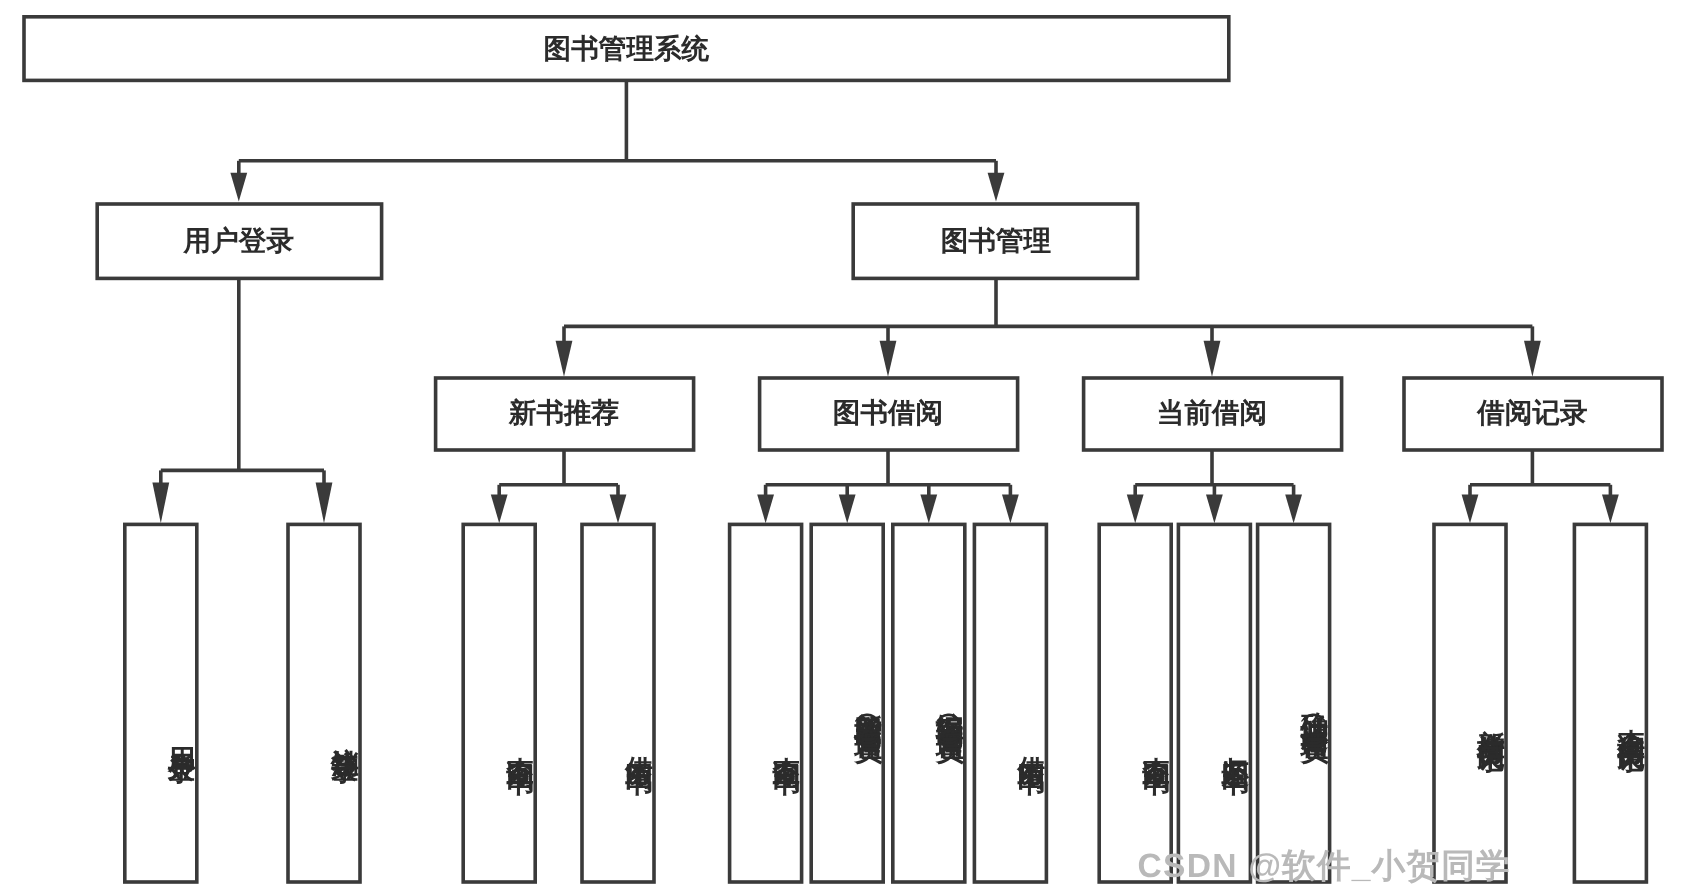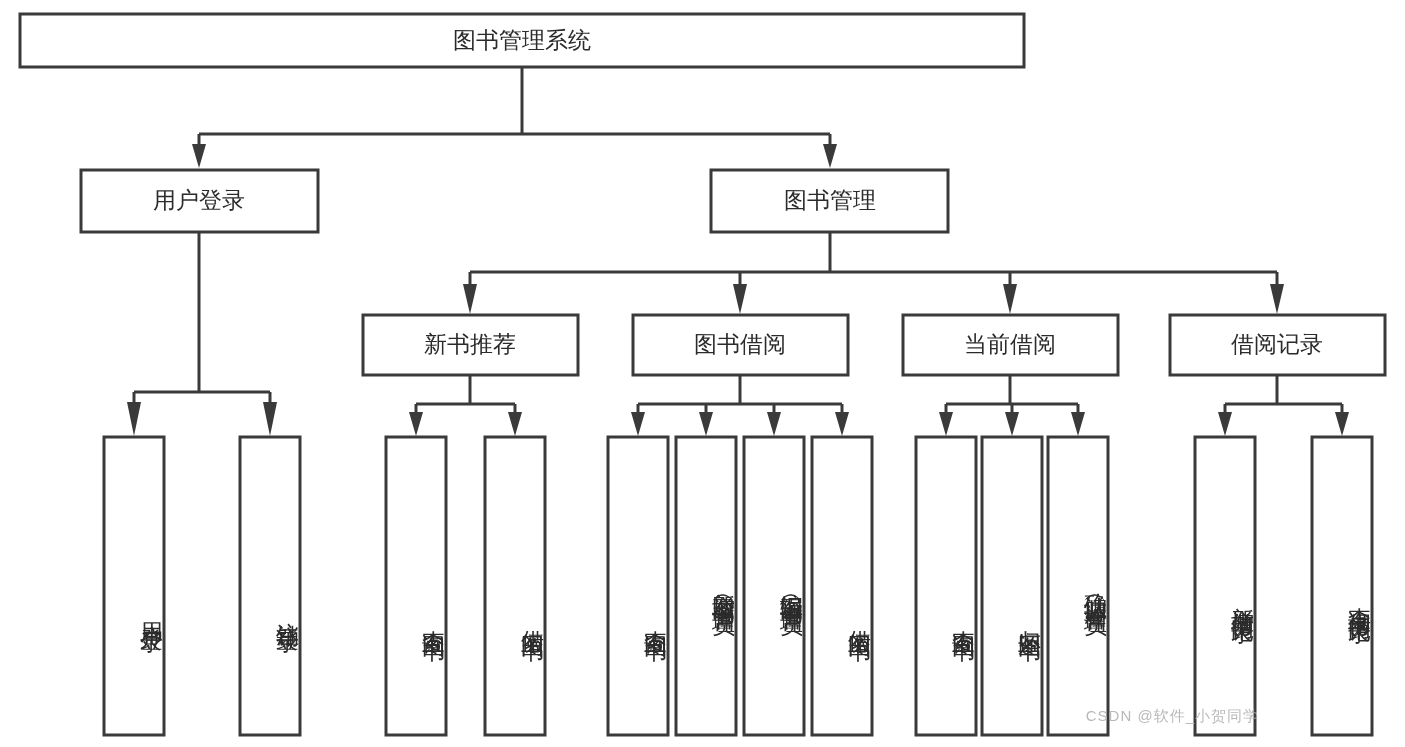--- a/index.html
+++ b/index.html
@@ -13,20 +13,21 @@
     font-family: "Liberation Sans", "DejaVu Sans", sans-serif;
     overflow: hidden;
     position: relative;
   }
   #diagram-root {
     position: absolute;
     top: 0;
     left: 0;
     width: 1267px;
     height: 747px;
+    font-weight: bold;
   }
   svg.flow {
     display: block;
     width: 1405px;
     height: 747px;
   }
   .node-box {
     fill: #ffffff;
     stroke: #3a3a3a;
     stroke-width: 3;
@@ -60,23 +61,23 @@
     letter-spacing: 3px;
     display: flex;
     align-items: flex-start;
     justify-content: center;
     white-space: nowrap;
     pointer-events: none;
   }
   .watermark {
     position: absolute;
     right: 8px;
-    bottom: 21px;
-    font-family: "Liberation Sans", "DejaVu Sans", sans-serif;
-    font-size: 15px;
+    bottom: 6px;
+    font-family: "Liberation Sans", "DejaVu Sans", sans-serif;
+    font-size: 28px;
     color: #b9b9b9;
     letter-spacing: 1px;
     white-space: nowrap;
   }
 </style>
 </head>
 <body>
 
 <div id="diagram-root">
 

